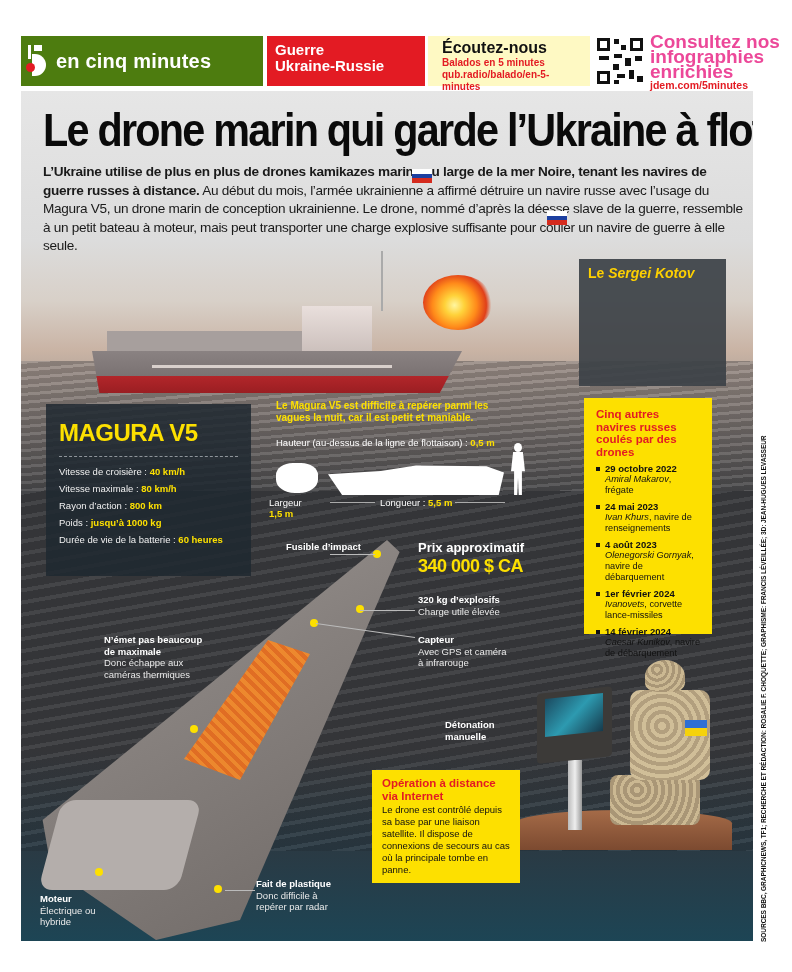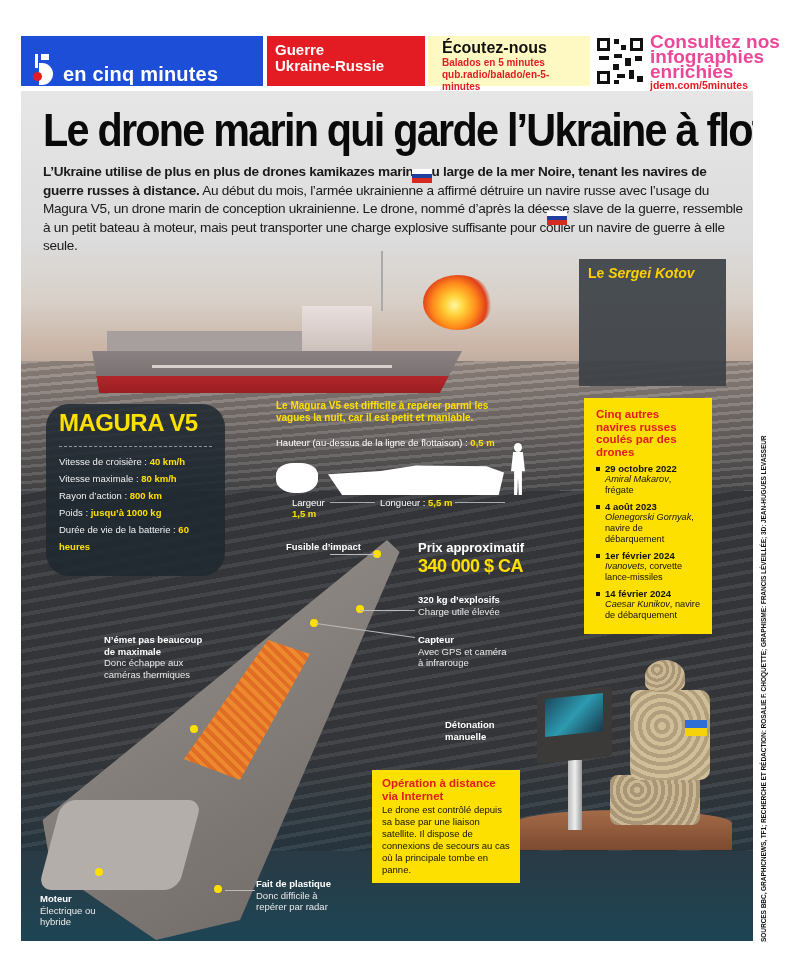--- a/index.html
+++ b/index.html
@@ -1,21 +1,21 @@
 <!DOCTYPE html>
 <html><head>
 <meta charset="utf-8">
 <style>
   * { box-sizing: border-box; margin: 0; padding: 0; }
   html, body { width: 792px; height: 972px; background: #ffffff; overflow: hidden; }
   body { position: relative; font-family: "Liberation Sans", sans-serif; }
 
   
   .hdr { position: absolute; top: 36px; height: 50px; }
-  .hdr-brand { left: 21px; width: 242px; background: #1d4ed8; display: flex; align-items: flex-end; padding-left: 12px; gap: 10px; }
+  .hdr-brand { left: 21px; width: 242px; background: #4d7c0f; display: flex; align-items: center; padding-left: 5px; gap: 10px; }
   .brand-logo { position: relative; width: 20px; height: 32px; }
   .brand-logo .bar1 { position: absolute; left: 2px; top: 0; width: 3px; height: 14px; background: #fff; }
   .brand-logo .bar2 { position: absolute; left: 8px; top: 0; width: 8px; height: 6px; background: #fff; }
   .brand-logo .half { position: absolute; left: 6px; top: 9px; width: 14px; height: 22px; background: #fff; border-radius: 0 14px 14px 0; }
   .brand-logo .dot { position: absolute; left: 0; top: 18px; width: 9px; height: 9px; background: #e31b23; border-radius: 50%; }
   .brand-text { color: #fff; font-weight: 700; font-size: 20px; letter-spacing: 0.2px; }
 
   .hdr-topic { left: 267px; width: 158px; background: #e31b23; color: #fff; font-weight: 700; font-size: 15px; line-height: 16px; padding: 6px 8px; }
   .hdr-podcast { left: 428px; width: 162px; background: #fef9c3; padding: 3px 14px; }
   .hdr-podcast .t1 { font-weight: 700; font-size: 16px; color: #111; line-height: 18px; }
@@ -55,37 +55,37 @@
     background: radial-gradient(circle at 45% 55%, #fff6a0 0, #ffd23a 20%, #ff8a1a 45%, #e0401a 65%, rgba(150,40,20,0) 75%); }
 
   
   .kotov { position: absolute; left: 579px; top: 259px; width: 147px; height: 127px; background: rgba(60,65,70,0.92); padding: 6px 9px; }
   .kotov .h { font-weight: 700; font-style: italic; font-size: 14px; color: #fdd000; margin-bottom: 3px; }
   .kotov .h .r { font-style: normal; }
   .kotov .b { font-size: 9.8px; line-height: 12px; color: #f0f0f0; }
   .kotov .b b { font-weight: 700; color: #fff; }
 
   
-  .magura { position: absolute; left: 46px; top: 404px; width: 179px; height: 172px; background: rgba(30,40,48,0.85); padding: 6px 13px; border-radius: 23px; }
+  .magura { position: absolute; left: 46px; top: 404px; width: 205px; height: 172px; background: rgba(30,40,48,0.85); padding: 16px 13px; }
   .magura .h { font-weight: 700; font-size: 24px; color: #fde000; letter-spacing: -0.5px; line-height: 26px; }
   .magura .sub { font-weight: 700; font-size: 10.5px; line-height: 12.5px; color: #fff; margin-top: 2px; }
   .magura .sep { border-top: 1px dashed #8f959b; margin: 10px 0 6px; }
   .spec { font-size: 9.5px; color: #f0f0f0; line-height: 17px; }
   .spec .v { color: #fde000; font-weight: 700; }
 
   
   .dim-note { position: absolute; left: 276px; top: 400px; width: 240px; font-weight: 700; font-size: 10px; line-height: 12px; color: #fde000; }
   .dim-h { position: absolute; left: 276px; top: 437px; font-size: 9.5px; color: #fff; }
   .dim-h .v, .dim-l .v, .dim-w .v { color: #fde000; font-weight: 700; }
   .sil-front { position: absolute; left: 276px; top: 463px; width: 42px; height: 30px; background: #fff; border-radius: 40% 40% 45% 45%; }
   .sil-side { position: absolute; left: 328px; top: 463px; width: 176px; height: 32px; background: #fff; clip-path: polygon(0 35%, 30% 25%, 50% 8%, 90% 10%, 100% 30%, 97% 100%, 8% 100%); }
   .sil-human { position: absolute; left: 509px; top: 443px; width: 18px; height: 52px; }
   .sil-human .hd { position: absolute; left: 5px; top: 0; width: 8px; height: 9px; background: #fff; border-radius: 50%; }
   .sil-human .bd { position: absolute; left: 2px; top: 9px; width: 14px; height: 43px; background: #fff; clip-path: polygon(15% 0, 85% 0, 100% 45%, 78% 45%, 78% 100%, 55% 100%, 50% 60%, 45% 100%, 22% 100%, 22% 45%, 0 45%); }
-  .dim-w { position: absolute; left: 292px; top: 497px; font-size: 9.5px; color: #fff; line-height: 11px; }
+  .dim-w { position: absolute; left: 269px; top: 497px; font-size: 9.5px; color: #fff; line-height: 11px; }
   .dim-l { position: absolute; left: 380px; top: 497px; font-size: 9.5px; color: #fff; }
   .dim-line { position: absolute; top: 502px; height: 1px; background: #aaa; }
 
   
   .five { position: absolute; left: 584px; top: 398px; width: 128px; height: 236px; background: #fde000; padding: 10px 12px; }
   .five .h { font-weight: 700; font-size: 11.5px; line-height: 12.5px; color: #e31b23; margin-bottom: 5px; }
   .five .it { margin-bottom: 5px; padding-left: 9px; position: relative; }
   .five .it::before { content: ""; position: absolute; left: 0; top: 4px; width: 4px; height: 4px; background: #111; }
   .five .d { font-weight: 700; font-size: 9.5px; color: #111; line-height: 11px; }
   .five .s { font-size: 9.2px; color: #111; line-height: 11px; }
@@ -222,20 +222,24 @@
 <div class="dim-l"><span>Longueur : </span><span class="v">5,5 m</span></div>
 <div class="dim-line" style="left:455px;width:50px"></div>
 
 <div class="five">
   <div class="h">Cinq autres navires russes coulés par des drones</div>
   <div class="it">
       <div class="d">29 octobre 2022</div>
       <div class="s"><i>Amiral Makarov</i><span>, frégate</span></div>
     </div>
   <div class="it">
+      <div class="d">24 mai 2023</div>
+      <div class="s"><i>Ivan Khurs</i><span>, navire de renseignements</span></div>
+    </div>
+  <div class="it">
       <div class="d">4 août 2023</div>
       <div class="s"><i>Olenegorski Gornyak</i><span>, navire de débarquement</span></div>
     </div>
   <div class="it">
       <div class="d">1er février 2024</div>
       <div class="s"><i>Ivanovets</i><span>, corvette lance-missiles</span></div>
     </div>
   <div class="it">
       <div class="d">14 février 2024</div>
       <div class="s"><i>Caesar Kunikov</i><span>, navire de débarquement</span></div>

